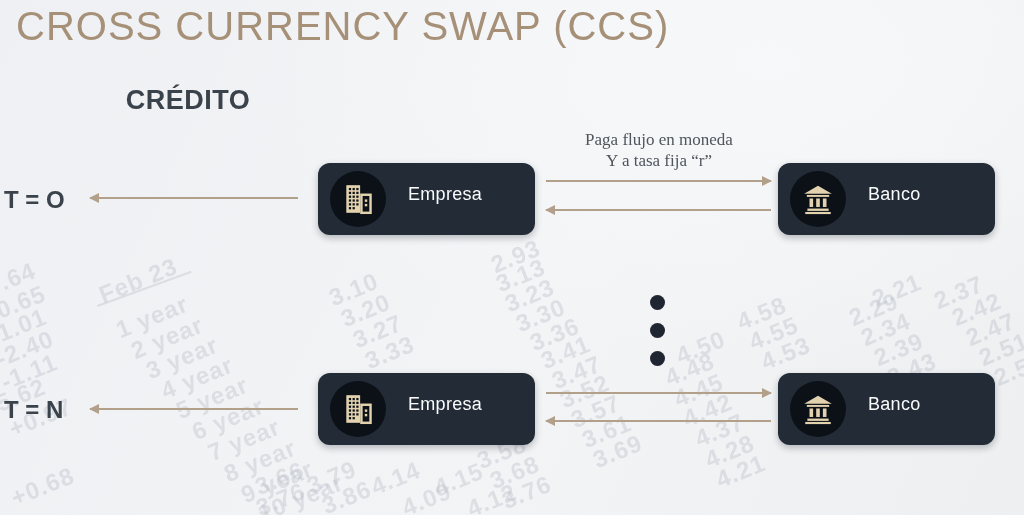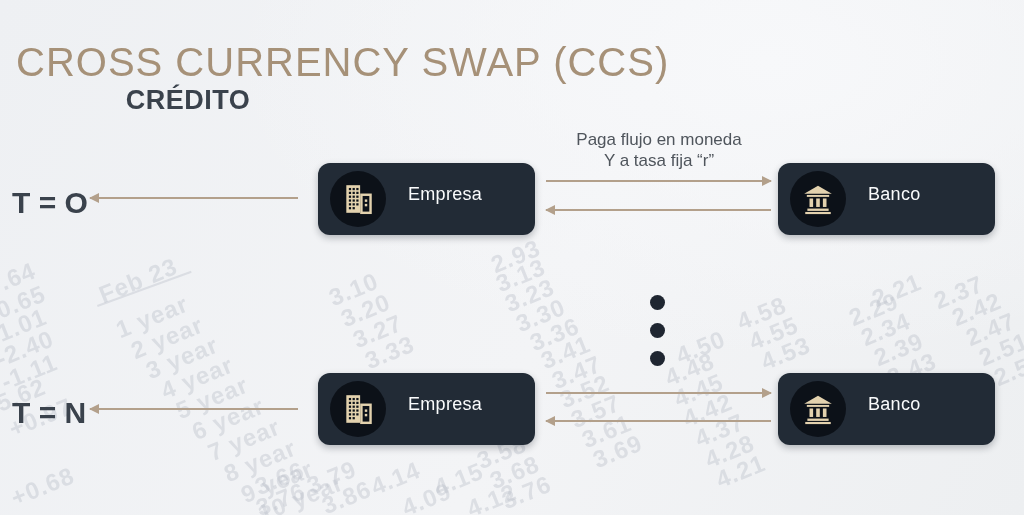--- a/index.html
+++ b/index.html
@@ -23,41 +23,40 @@
   }
   .wm-line{
     position:absolute;height:2px;background:var(--watermark);opacity:.38;
     transform:rotate(-20deg);transform-origin:0 0;
   }
   
   .title{
     position:absolute;left:16px;top:4px;
     font-size:40px;font-weight:300;letter-spacing:1px;
     color:var(--title);
-    margin-top:36px;
   }
   .col-header{
     position:absolute;top:85px;width:260px;text-align:center;
     font-size:27px;font-weight:800;letter-spacing:.5px;
     color:var(--heading);
   }
   .col-header.credito{left:58px;}
   .col-header.swap{left:532px;}
   
   .note{
     position:absolute;text-align:center;
     font-size:17px;line-height:21px;color:var(--note-text);
   }
   .note.credit{left:52px;width:260px;top:127px;}
-  .note.pay{left:539px;width:240px;top:129px;}
+  .note.pay{left:539px;width:240px;top:129px;font-family:Liberation Serif, serif;}
   .note.receive{left:532px;width:250px;top:245px;}
   
   .tlabel{
-    position:absolute;left:12px;width:78px;
-    font-size:30px;font-weight:800;color:var(--heading);
+    position:absolute;left:4px;width:78px;
+    font-size:24px;font-weight:800;color:var(--heading);
   }
   .tlabel.t0{top:186px;}
   .tlabel.tn{top:396px;}
   
   .arrow{position:absolute;height:2px;background:var(--arrow);}
   .arrow.head-left::before{
     content:"";position:absolute;left:-1px;top:-4px;
     border-top:5px solid transparent;border-bottom:5px solid transparent;
     border-right:10px solid var(--arrow);
   }

